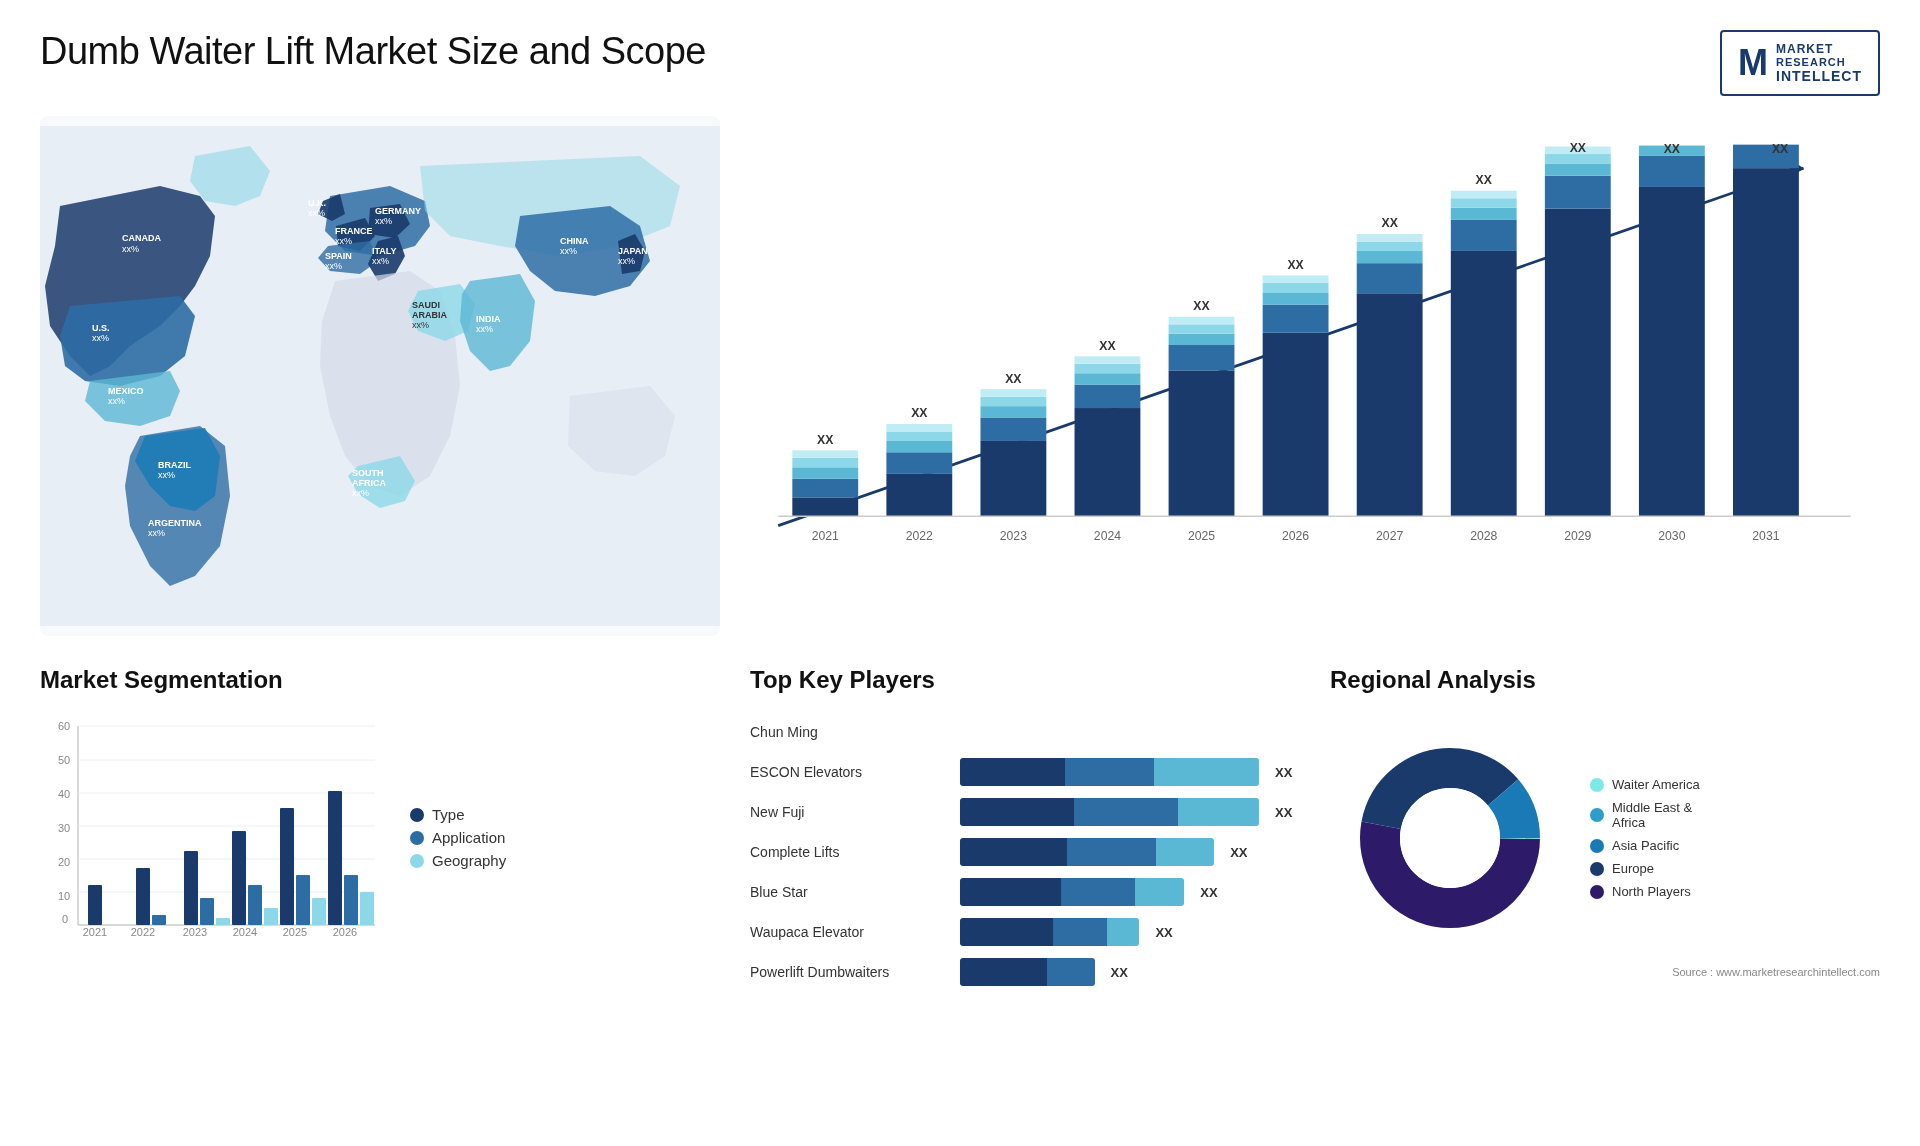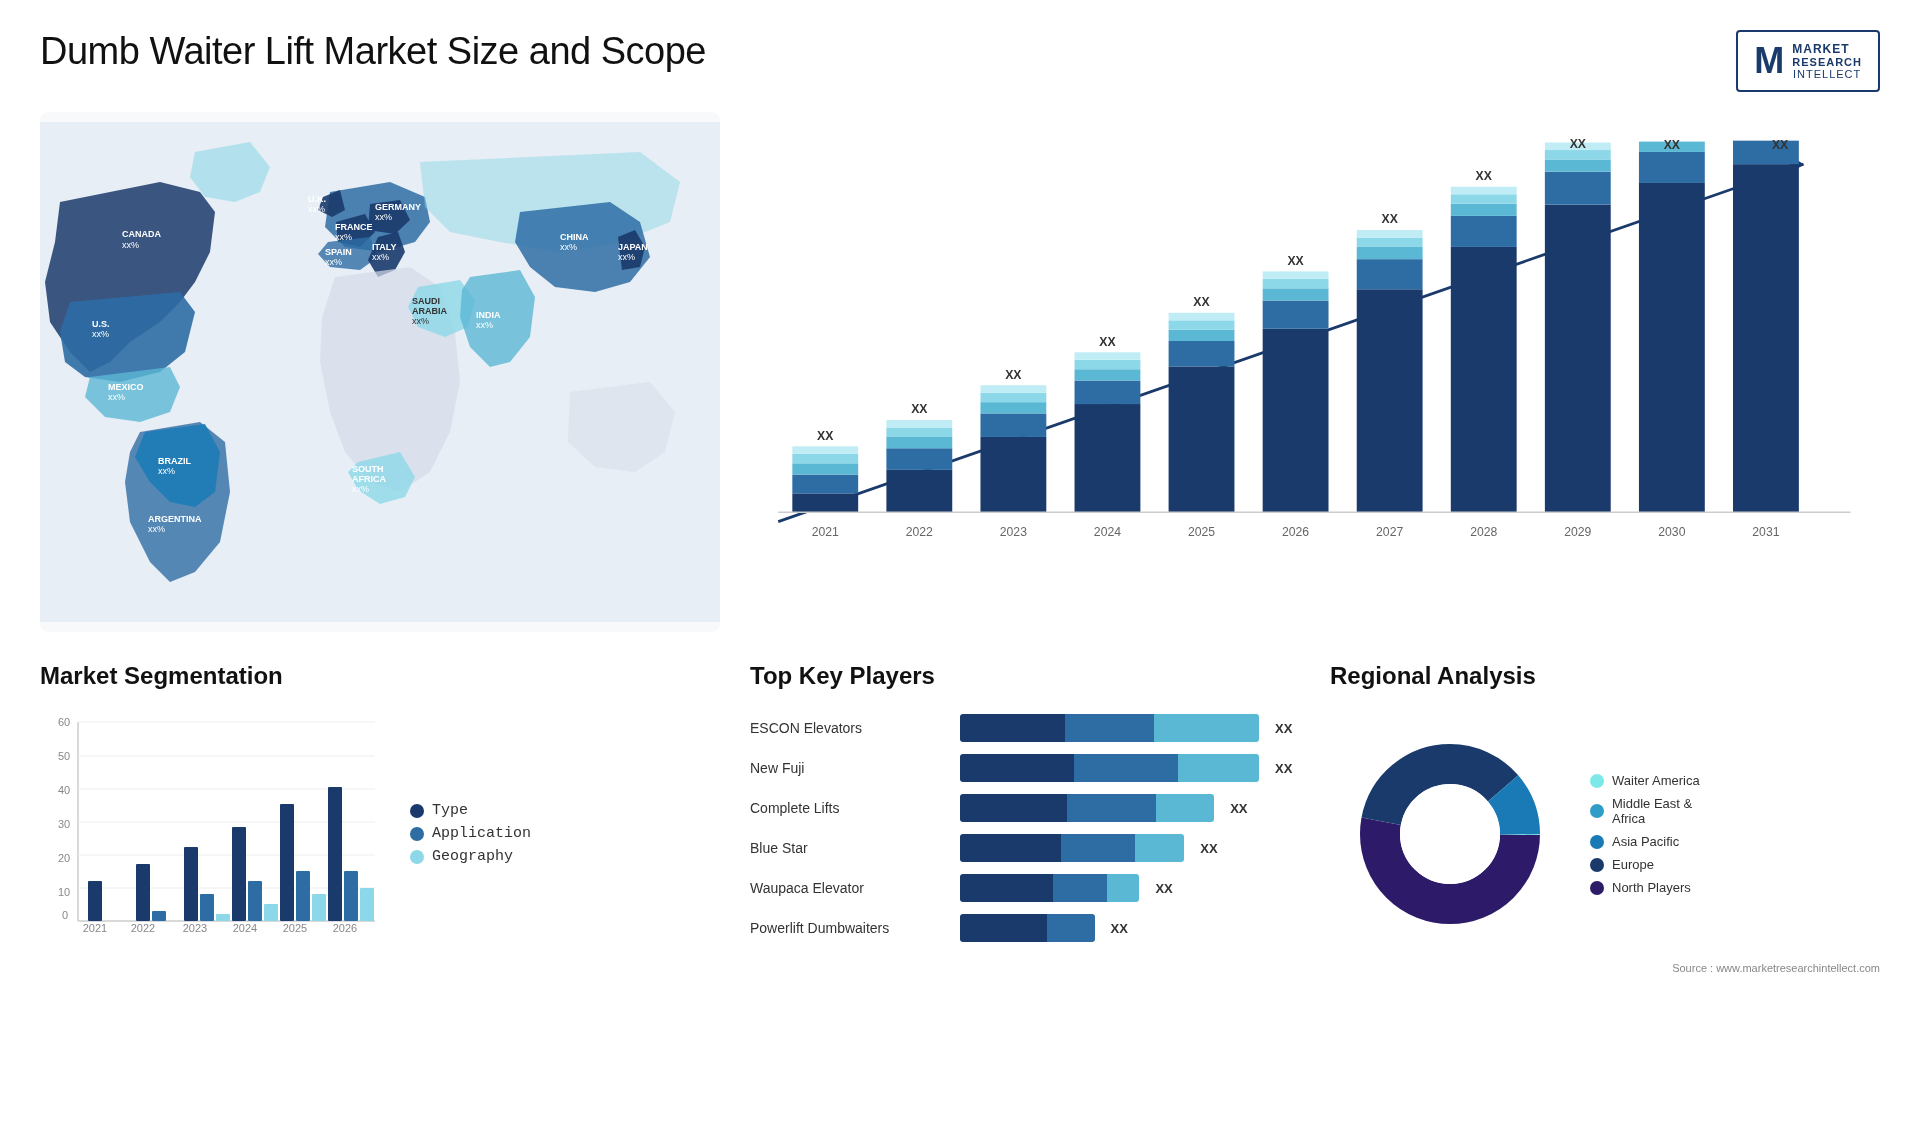--- a/index.html
+++ b/index.html
@@ -27,21 +27,21 @@
     .logo-box {
       display: flex;
       flex-direction: column;
       align-items: center;
       border: 2px solid #1a3a6b;
       padding: 10px 16px;
       border-radius: 4px;
     }
     .logo-text-market { font-size: 12px; font-weight: 700; color: #1a3a6b; letter-spacing:1px; }
     .logo-text-research { font-size: 11px; font-weight: 700; color: #1a3a6b; letter-spacing:1px; }
-    .logo-text-intellect { font-size: 11px; font-weight: 400; color: #1a3a6b; letter-spacing:1px;text-align:center; }
+    .logo-text-intellect { font-size: 14px; font-weight: 700; color: #1a3a6b; letter-spacing:1px; }
     .logo-m {
       font-size: 36px;
       font-weight: 900;
       color: #1a3a6b;
       line-height: 1;
     }
 
     
     .main-grid {
       display: grid;
@@ -84,21 +84,20 @@
       font-size: 24px;
       font-weight: 700;
       color: #111;
       margin-bottom: 24px;
     }
     .legend {
       margin-top: 15px;
       display: flex;
       flex-direction: column;
       gap: 6px;
-      font-family: Liberation Mono, monospace;
     }
     .legend-item {
       display: flex;
       align-items: center;
       gap: 8px;
       font-size: 15px;
       color: #333;
     }
     .legend-dot {
       width: 14px;
@@ -452,20 +451,24 @@
           <div class="legend-dot" style="background:#8dd8e8;"></div>
           <span>Geography</span>
         </div>
       </div>
     </div>
   </div>
 
   <div class="players-section">
     <h2 class="section-title">Top Key Players</h2>
 
+    <div class="player-row">
+      <span class="player-name">Chun Ming</span>
+      <div style="flex:1; height:28px;"></div>
+    </div>
 
     <div class="player-row">
       <span class="player-name">ESCON Elevators</span>
       <div class="player-bar-wrap" style="flex:1;">
         <div class="player-bar-seg1" style="width:35%"></div>
         <div class="player-bar-seg2" style="width:30%"></div>
         <div class="player-bar-seg3" style="width:35%"></div>
       </div>
       <span class="player-xx">XX</span>
     </div>

